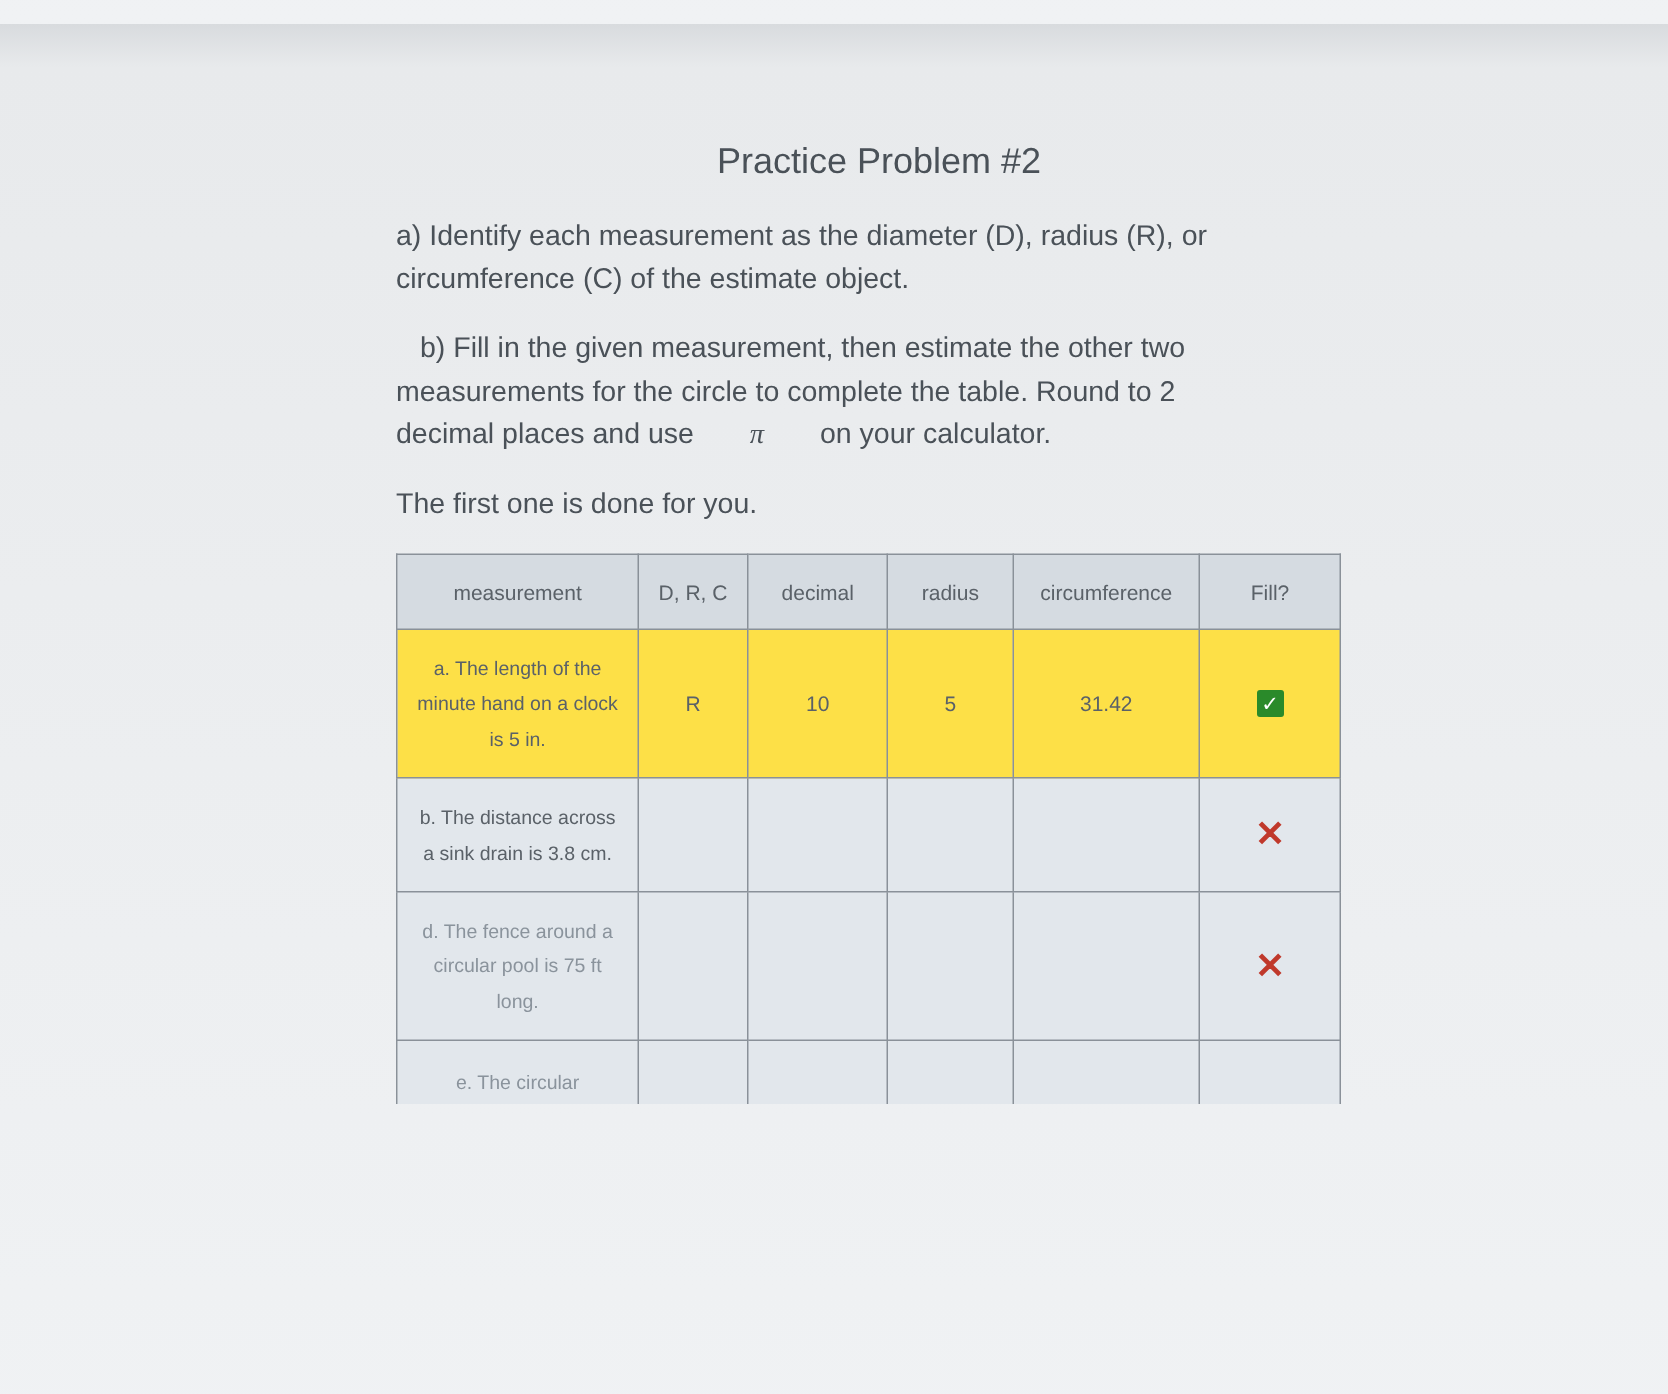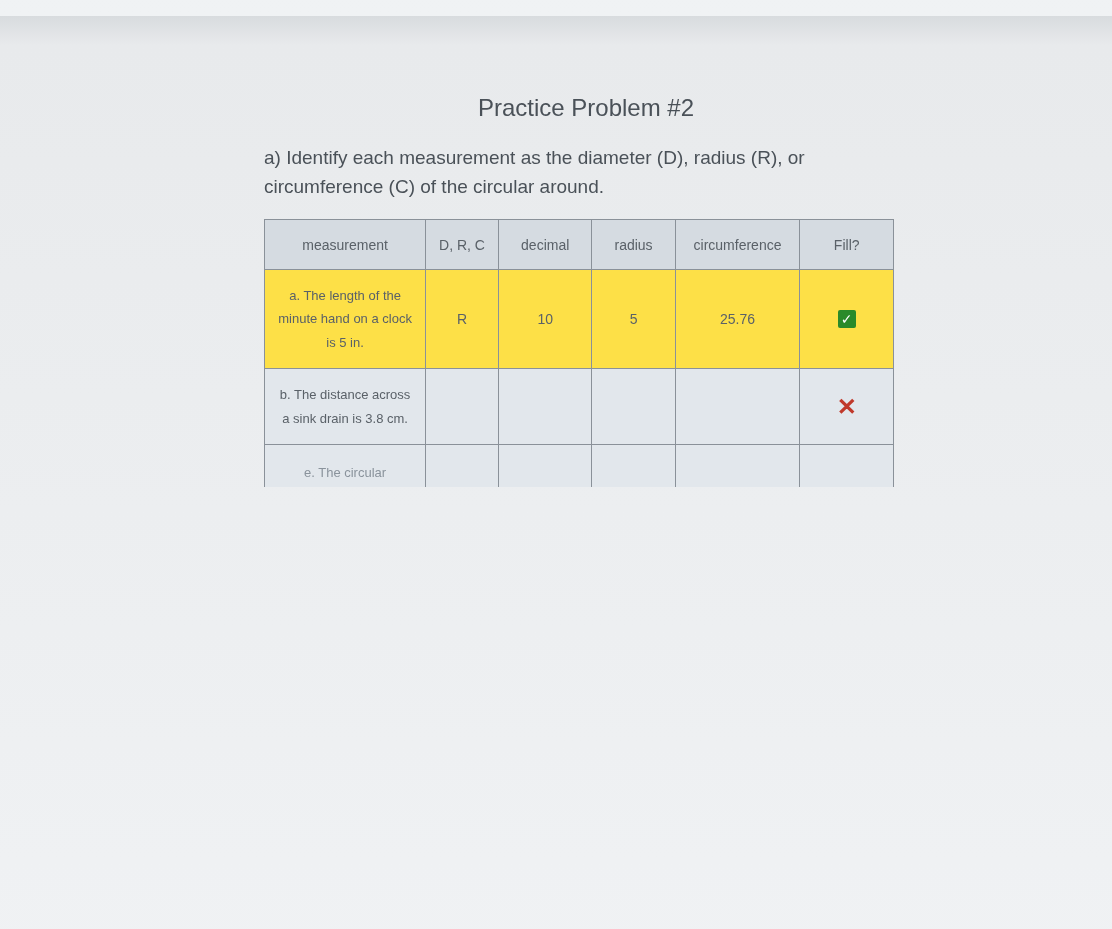--- a/index.html
+++ b/index.html
@@ -106,48 +106,62 @@
       font-weight: bold;
       font-size: 24px;
     }
   </style>
 </head>
 <body>
 
 <div class="page">
   <h1 class="title">Practice Problem #2</h1>
 
-  <p class="instructions">a) Identify each measurement as the diameter (D), radius (R), or circumference (C) of the circular around.</p>
+  <p class="instructions">a) Identify each measurement as the diameter (D), radius (R), or circumference (C) of the estimate object.</p>
 
+  <p class="instructions">
+    <span>b) Fill in the given measurement, then estimate the other two measurements for the circle to complete the table. Round to 2 decimal places and use </span><span class="pi">π</span><span> on your calculator.</span>
+  </p>
 
+  <p class="instructions">The first one is done for you.</p>
 
   <table>
     <thead>
       <tr>
         <th>measurement</th>
         <th>D, R, C</th>
         <th>decimal</th>
         <th>radius</th>
         <th>circumference</th>
         <th>Fill?</th>
       </tr>
     </thead>
     <tbody>
       <tr class="row-a">
         <td class="measure-col">a. The length of the minute hand on a clock is 5 in.</td>
         <td class="drc-col">R</td>
         <td class="diameter-col">10</td>
         <td class="radius-col">5</td>
-        <td class="circ-col">25.76</td>
+        <td class="circ-col">31.42</td>
         <td class="check-col">
           <span class="check-correct">✓</span>
         </td>
       </tr>
       <tr class="row-b">
         <td class="measure-col">b. The distance across a sink drain is 3.8 cm.</td>
+        <td class="drc-col"></td>
+        <td class="diameter-col"></td>
+        <td class="radius-col"></td>
+        <td class="circ-col"></td>
+        <td class="check-col">
+          <span class="check-wrong">✕</span>
+        </td>
+      </tr>
+      <tr class="row-d">
+        <td class="measure-col">d. The fence around a circular pool is 75 ft long.</td>
         <td class="drc-col"></td>
         <td class="diameter-col"></td>
         <td class="radius-col"></td>
         <td class="circ-col"></td>
         <td class="check-col">
           <span class="check-wrong">✕</span>
         </td>
       </tr>
       <tr class="row-e">
         <td class="measure-col" style="padding-bottom:0;border-bottom:none;">e. The circular</td>

